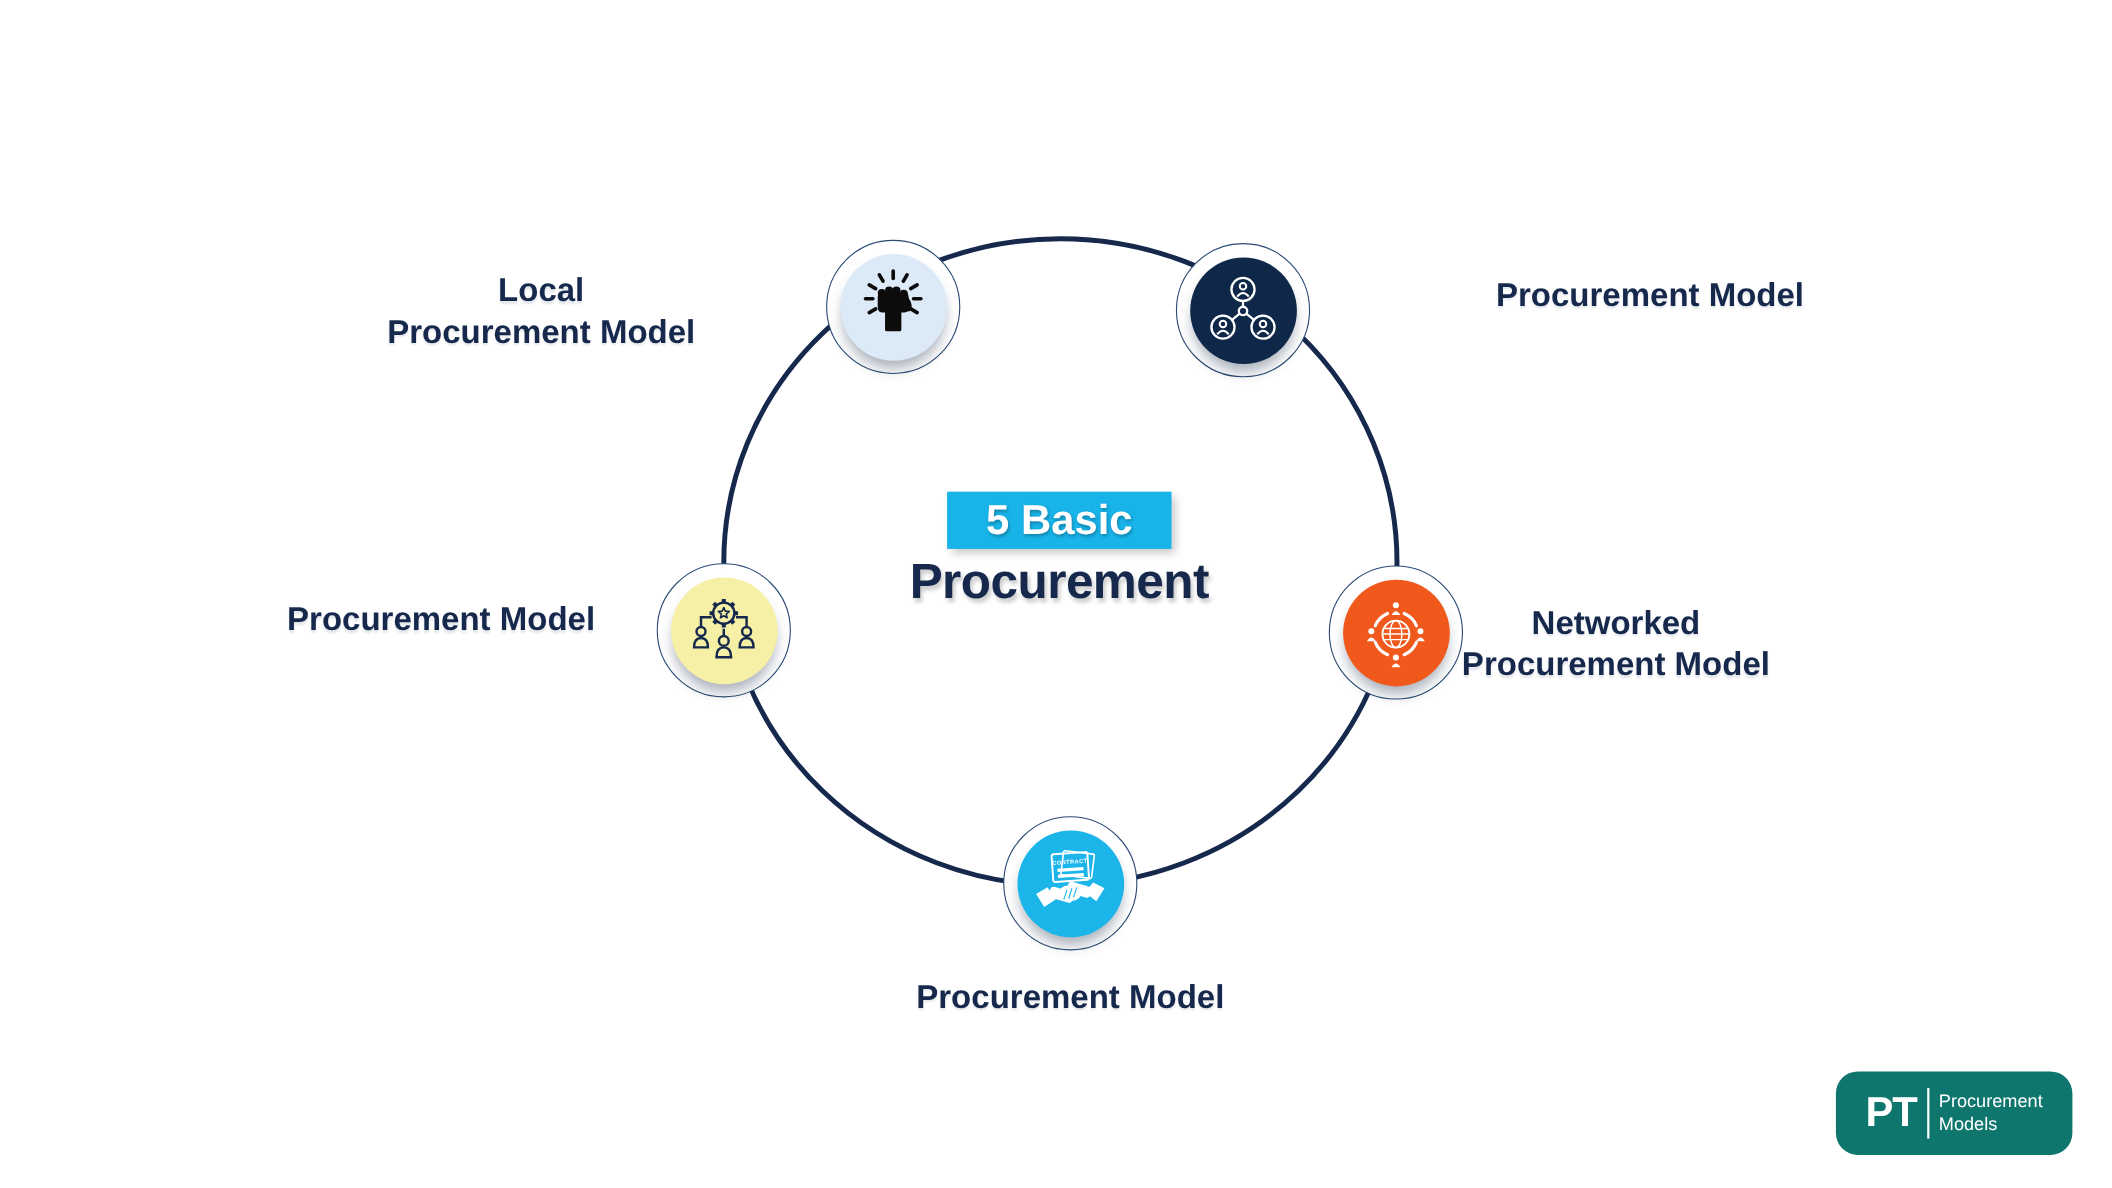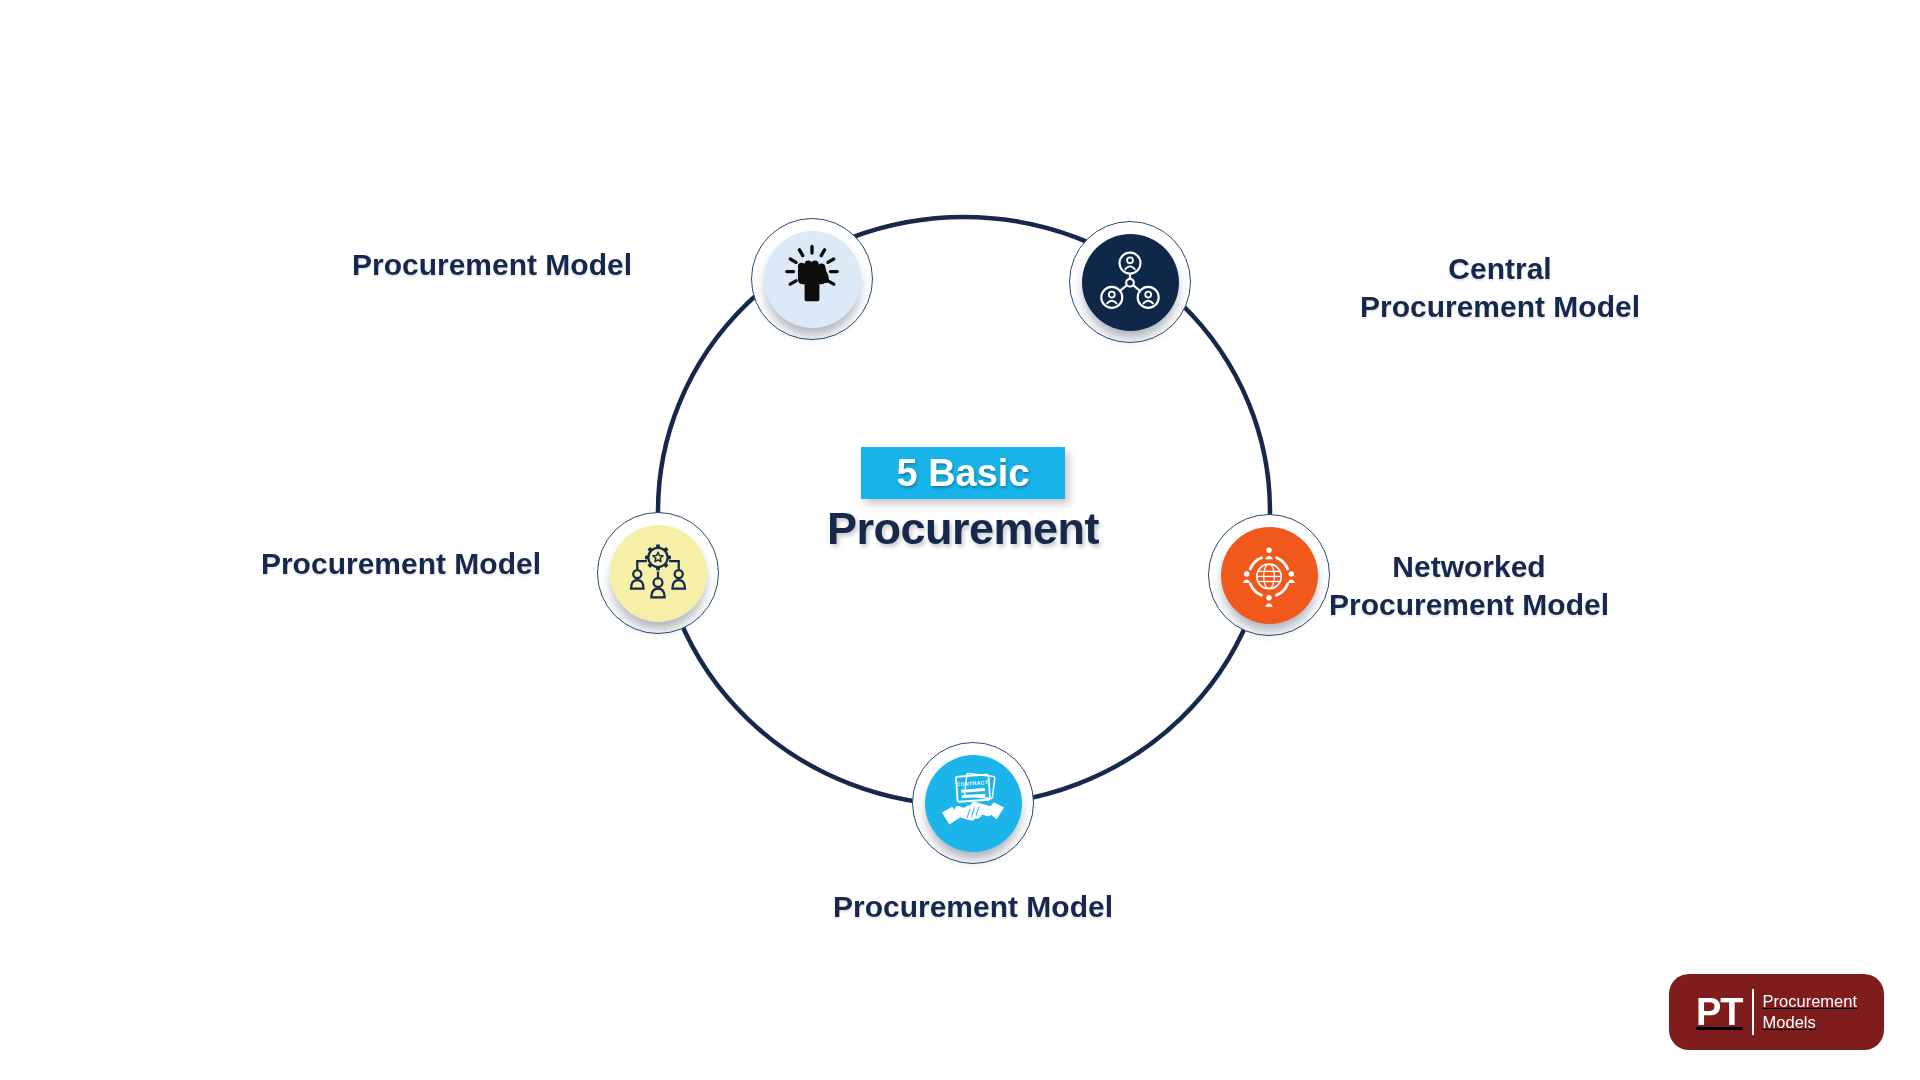--- a/index.html
+++ b/index.html
@@ -200,45 +200,45 @@
         <g stroke="#1CB5EA" stroke-width="1.4">
           <line x1="46" y1="58" x2="42" y2="70"></line>
           <line x1="52" y1="56" x2="48" y2="69"></line>
           <line x1="58" y1="55" x2="54" y2="67"></line>
         </g>
       </svg>
     </div>
   </div>
 
   <div class="label label-local">
+    <div>Local</div>
     <div>Procurement Model</div>
   </div>
   <div class="label label-central">
-    <div>Central</div>
     <div>Procurement Model</div>
   </div>
   <div class="label label-networked">
     <div>Networked</div>
     <div>Procurement Model</div>
   </div>
   <div class="label label-centrally">
     <div>Procurement Model</div>
   </div>
   <div class="label label-federal">
     <div>Procurement Model</div>
   </div>
 
   <div class="center-block">
     <div class="badge" style="background: rgb(24, 179, 232);">5 Basic</div>
     <div class="center-title">
       <div>Procurement</div>
     </div>
   </div>
 
-  <div class="logo" style="background: #7f1d1d; text-decoration: underline;">
+  <div class="logo" style="background: #0f766e;">
     <div class="logo-initials">PT</div>
     <div class="logo-divider"></div>
     <div class="logo-name">
       <div>Procurement</div>
       <div>Models</div>
     </div>
   </div>
 
 </div>
 

